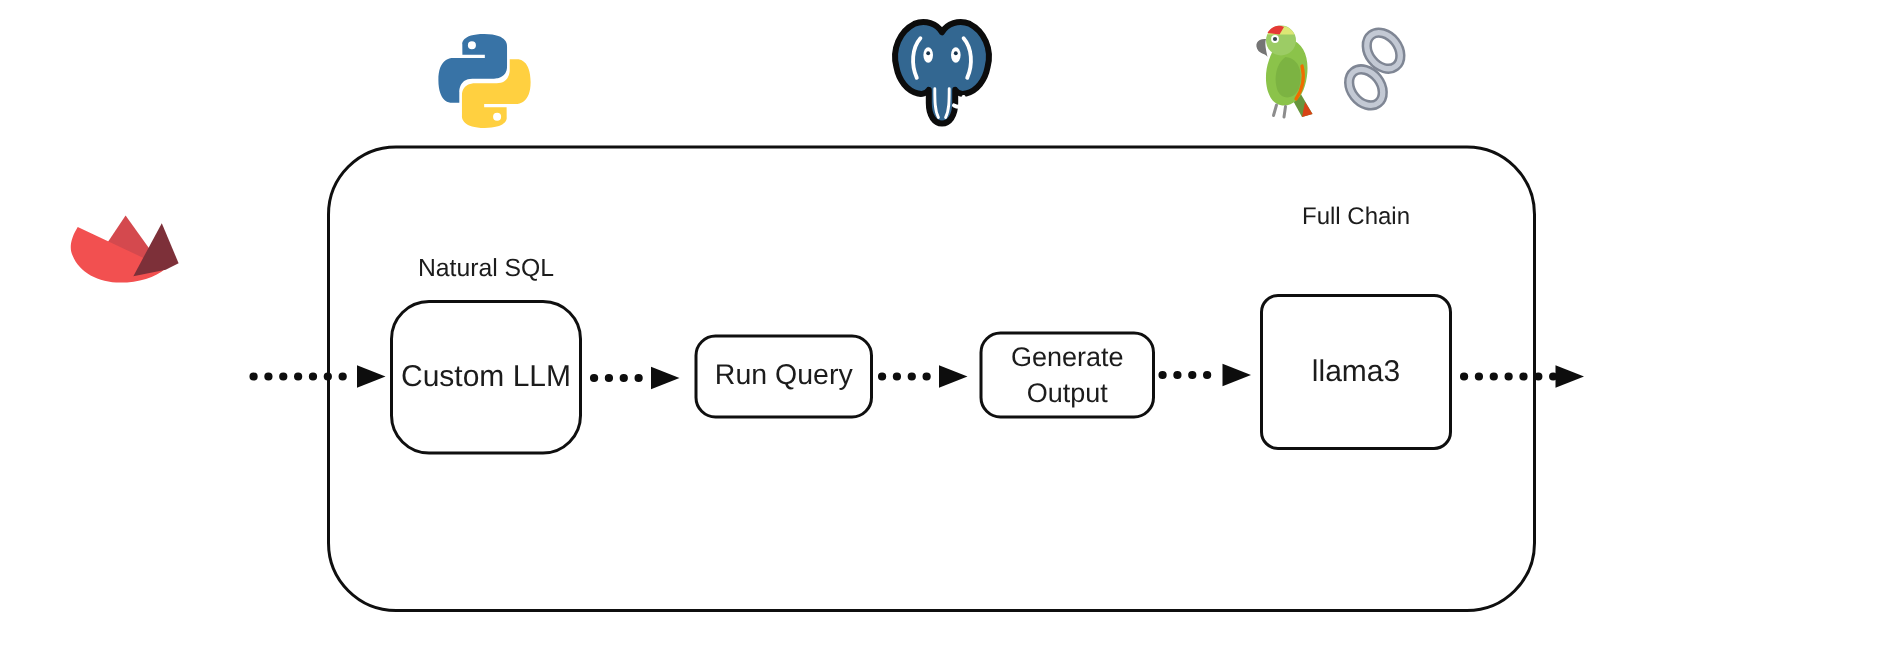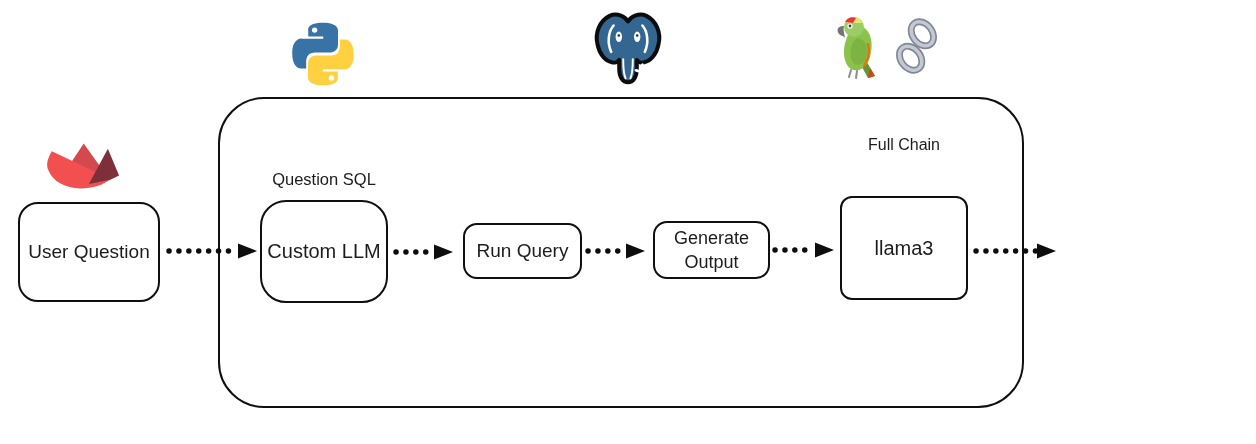--- a/index.html
+++ b/index.html
@@ -113,25 +113,22 @@
 
   <svg class="icon" style="left:894px; top:17px;" width="45" height="59" viewBox="0 0 46 60">
     <g fill="none">
       <ellipse cx="29" cy="17" rx="10" ry="13.5" transform="rotate(-38 29 17)" stroke="#7f8694" stroke-width="7"></ellipse>
       <ellipse cx="29" cy="17" rx="10" ry="13.5" transform="rotate(-38 29 17)" stroke="#c3c9d4" stroke-width="3.6"></ellipse>
       <ellipse cx="17" cy="42" rx="10" ry="13.5" transform="rotate(-38 17 42)" stroke="#7f8694" stroke-width="7"></ellipse>
       <ellipse cx="17" cy="42" rx="10" ry="13.5" transform="rotate(-38 17 42)" stroke="#c3c9d4" stroke-width="3.6"></ellipse>
     </g>
   </svg>
 
-  <div class="node n-user-question">
-    <span>User Question</span>
-  </div>
 
-  <div class="annotation a-generate-sql">Question SQL</div>
+  <div class="annotation a-generate-sql">Natural SQL</div>
 
   <div class="node n-run-query">
     <span>Run Query</span>
   </div>
 
   <div class="node n-custom-llm">
     <span>Custom LLM</span>
   </div>
 
   <div class="node n-generate-output">

